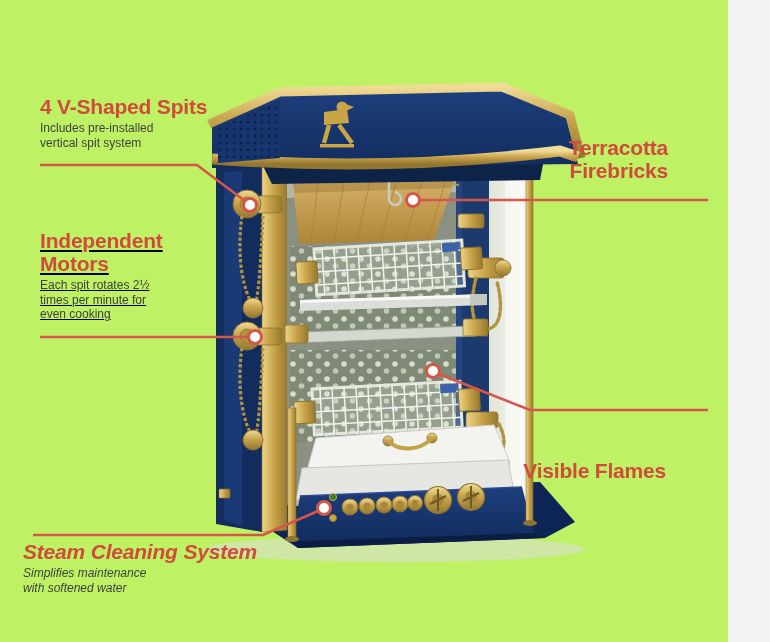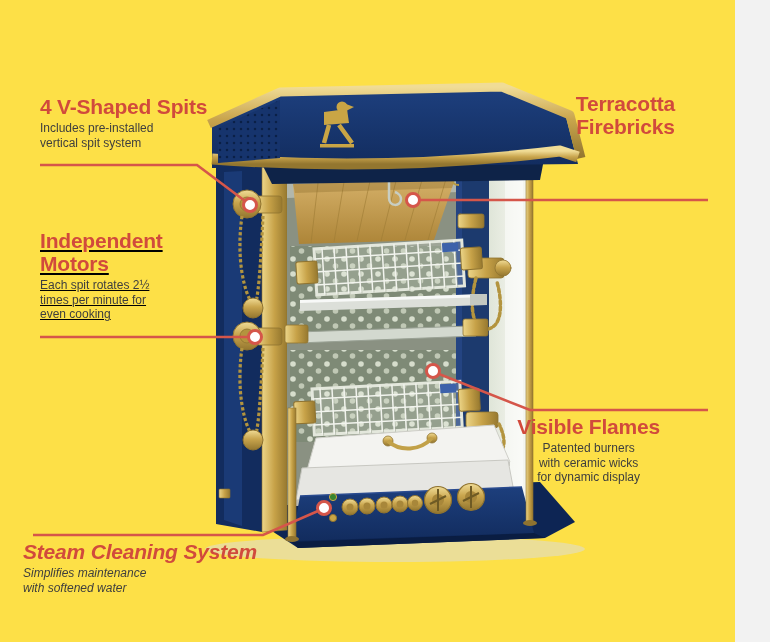--- a/index.html
+++ b/index.html
@@ -1,36 +1,36 @@
 <!DOCTYPE html>
 <html><head>
 <meta charset="utf-8">
 <style>
   html,body{margin:0;padding:0;}
   body{background:#f2f2f2;}
   .stage{
-    position:relative;width:728px;height:642px;background:#fde047;
-    overflow:hidden;font-family:"Liberation Sans",sans-serif;padding-left:7px;
+    position:relative;width:728px;height:642px;background:#bef264;
+    overflow:hidden;font-family:"Liberation Sans",sans-serif;
   }
   .stage svg{position:absolute;left:0;top:0;}
   .callout{position:absolute;pointer-events:none;}
   .co-h{
     margin:0;font-size:21px;font-weight:700;line-height:1.1;
     color:#d14a3c;white-space:pre-line;letter-spacing:-0.2px;
   }
   .co-b{
     margin:3px 0 0 0;font-size:12px;line-height:1.22;color:#3e3e3e;
     white-space:pre-line;
   }
-  .align-right{text-align:center;}
+  .align-right{text-align:right;margin-top:44px;}
   .co-spits{left:40px;top:95px;}
   .co-motors{left:40px;top:229px;text-decoration:underline;}
   .co-steam{left:23px;top:540px;font-style:italic;}
   .co-bricks{right:60px;top:92px;}
-  .co-flames{right:75px;top:415px;}
+  .co-flames{right:62px;top:415px;}
 </style>
 </head>
 <body>
 
 <div class="stage">
 
   <svg width="770" height="642" viewBox="0 0 770 642">
     <defs>
       <linearGradient id="goldH" x1="0" y1="0" x2="0" y2="1">
         <stop offset="0" stop-color="#f0dc96"></stop>
@@ -250,18 +250,15 @@
 with softened water</p>
   </div>
 
   <div class="callout co-bricks align-right">
     <h2 class="co-h">Terracotta
 Firebricks</h2>
   </div>
 
   <div class="callout co-flames align-right">
     <h2 class="co-h">Visible Flames</h2>
-    <p class="co-b">Patented burners
-with ceramic wicks
-for dynamic display</p>
   </div>
 
 </div>
 
 </body></html>

